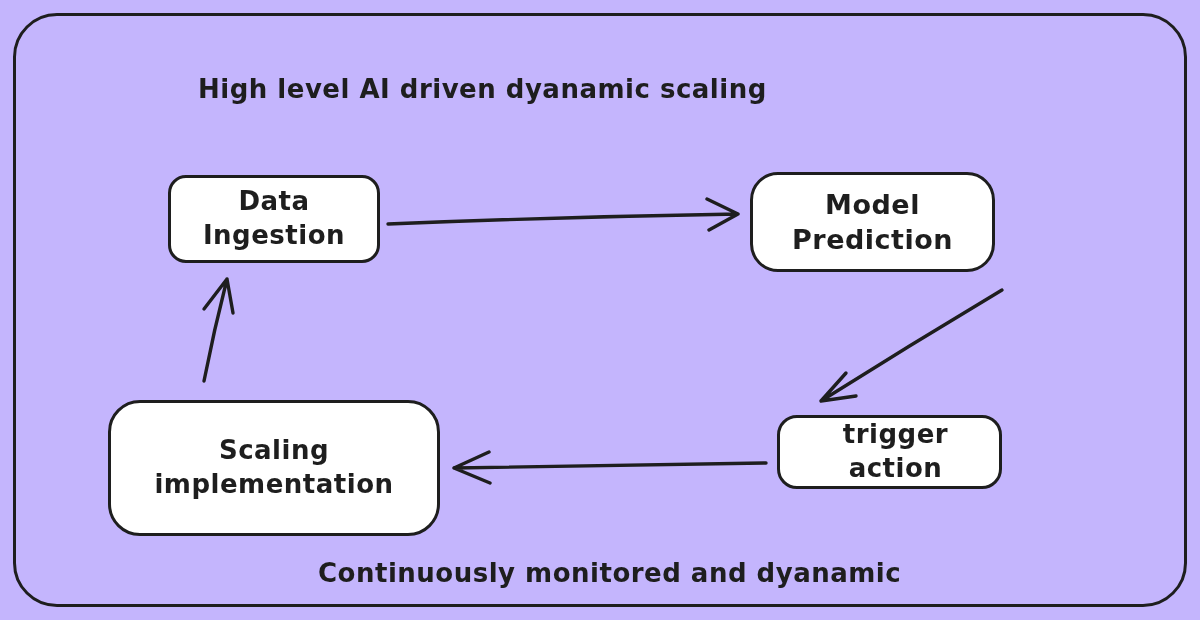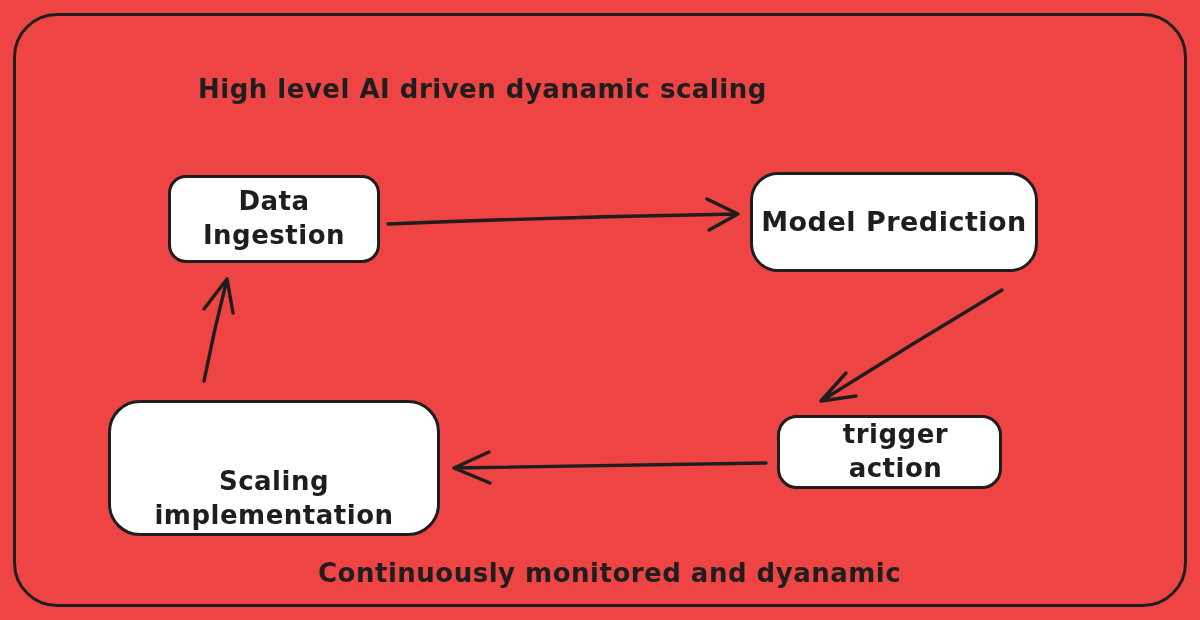--- a/index.html
+++ b/index.html
@@ -5,21 +5,21 @@
   html, body {
     margin: 0;
     padding: 0;
     background: #ffffff;
     font-family: "DejaVu Sans", sans-serif;
   }
   .canvas {
     position: relative;
     width: 1200px;
     height: 620px;
-    background: #ef4444;
+    background: #c4b5fd;
     overflow: hidden;
     color: #1e1e1e;
   }
   .outer-frame {
     position: absolute;
     left: 13px;
     top: 13px;
     width: 1174px;
     height: 594px;
     border: 3.5px solid #1e1e1e;
@@ -54,23 +54,23 @@
     align-items: center;
     justify-content: center;
     text-align: center;
     font-size: 26px;
     font-weight: bold;
     letter-spacing: 0.5px;
     line-height: 1.3;
     white-space: pre-line;
   }
   .node-data-ingestion        { left: 168px; top: 175px; width: 212px; height: 88px;  border-radius: 18px; }
-  .node-model-prediction      { left: 750px; top: 172px; width: 288px; height: 100px; border-radius: 28px; font-size: 27px; }
+  .node-model-prediction      { left: 750px; top: 172px; width: 245px; height: 100px; border-radius: 28px; font-size: 27px; }
   .node-trigger-action        { left: 777px; top: 415px; width: 225px; height: 74px;  border-radius: 20px; padding-left: 12px; }
-  .node-scaling-implementation{ left: 108px; top: 400px; width: 332px; height: 136px; border-radius: 32px; align-items: flex-end; }
+  .node-scaling-implementation{ left: 108px; top: 400px; width: 332px; height: 136px; border-radius: 32px; }
   .edges-layer {
     position: absolute;
     left: 0;
     top: 0;
     width: 1200px;
     height: 620px;
     pointer-events: none;
   }
   .edges-layer path {
     fill: none;

